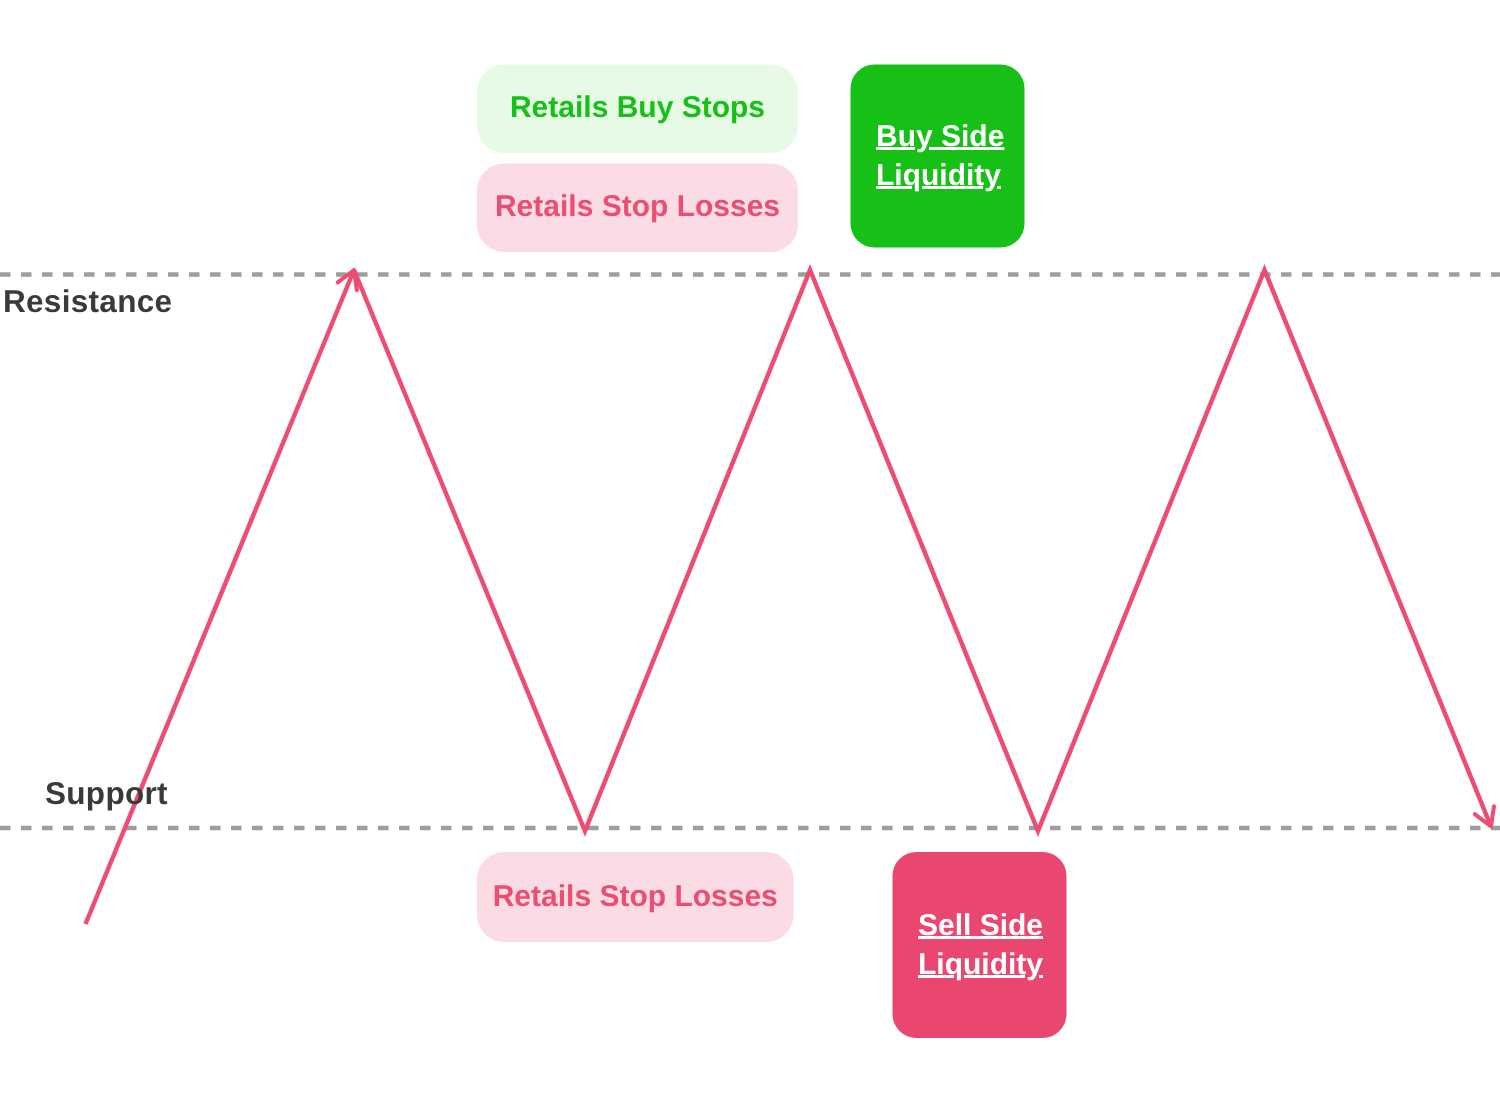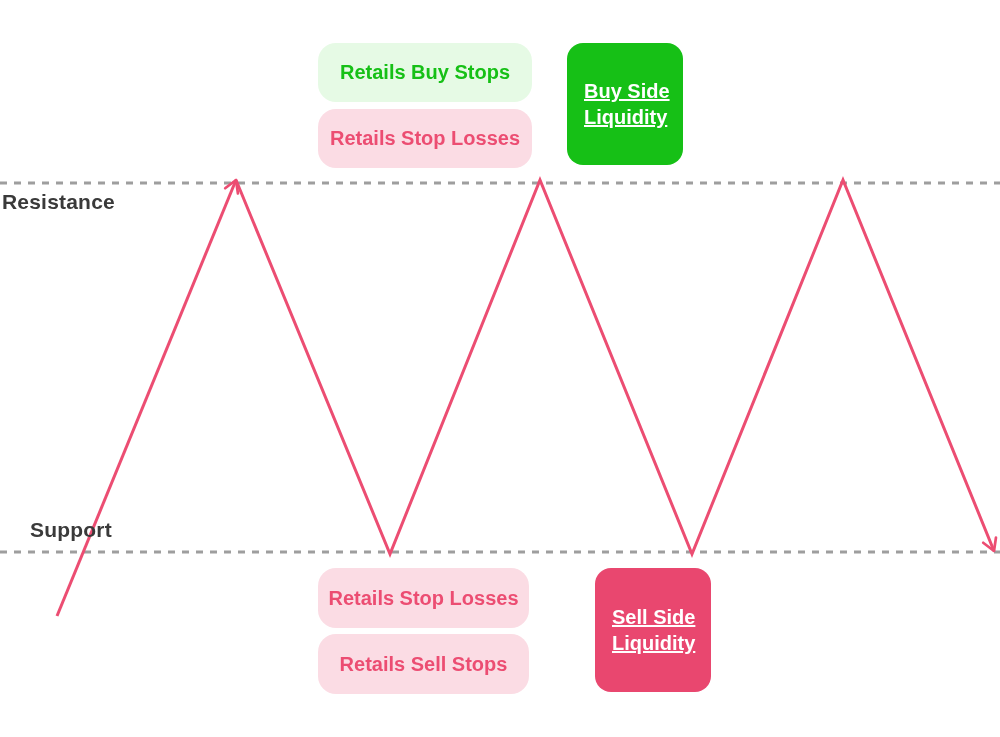--- a/index.html
+++ b/index.html
@@ -110,17 +110,16 @@
 
   <div class="level-label resistance">Resistance</div>
   <div class="level-label support">Support</div>
 
   <div class="pill green top-1">Retails Buy Stops</div>
   <div class="pill pink top-2">Retails Stop Losses</div>
 
   <div class="liquidity-box buy">Buy Side Liquidity</div>
 
   <div class="pill pink bottom-1">Retails Stop Losses</div>
-  <div class="pill pink bottom-2">Retails Sell Stops</div>
 
   <div class="liquidity-box sell">Sell Side Liquidity</div>
 
 </div>
 
 </body></html>

